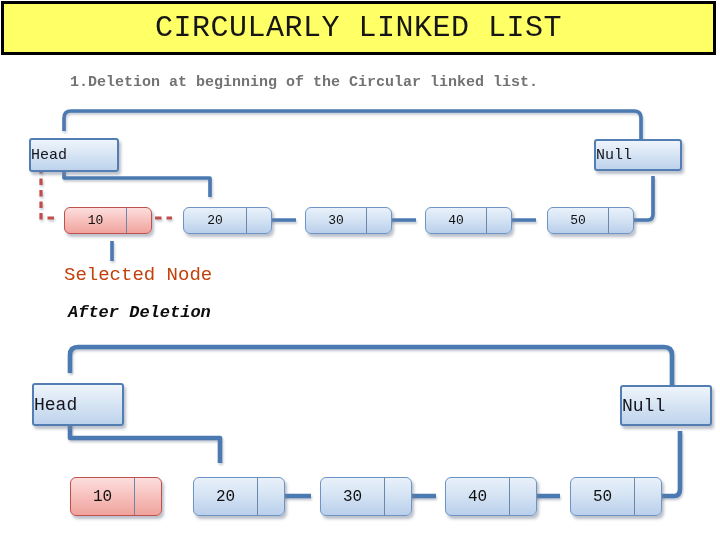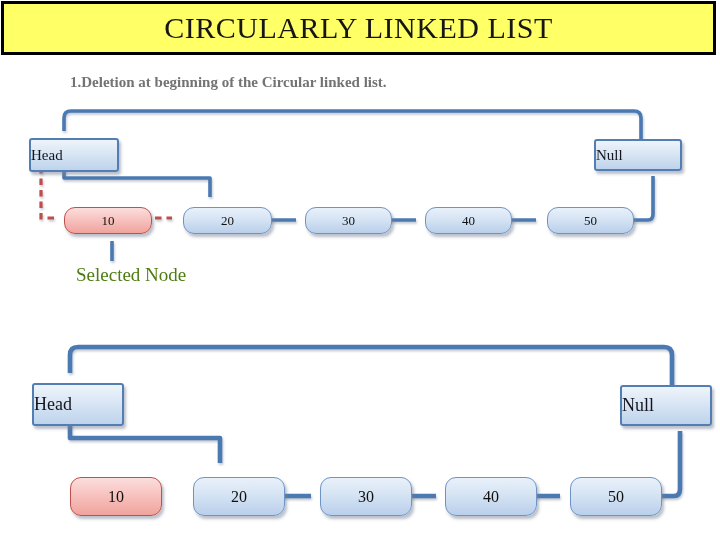--- a/index.html
+++ b/index.html
@@ -1,18 +1,18 @@
 <!DOCTYPE html>
 <html><head>
 <meta charset="utf-8">
 <style>
   html,body{margin:0;padding:0;background:#fff;}
   #stage{
     position:relative;width:716px;height:540px;overflow:hidden;
-    background:#ffffff;font-family:Liberation Serif, serif;
+    background:#ffffff;font-family:Liberation Mono, monospace;
   }
   
   .banner{
     position:absolute;left:1px;top:1px;width:709px;height:48px;
     background:#ffff66;border:3px solid #000;
     display:flex;align-items:center;justify-content:center;
   }
   .banner-title{font-size:30px;color:#161616;letter-spacing:.5px;}
   .subtitle{
     position:absolute;left:70px;top:74px;font-size:15px;font-weight:bold;color:#737373;
@@ -25,40 +25,40 @@
   .wire-b2{stroke:#4b79b2;stroke-width:4.6px;stroke-linejoin:round;stroke-linecap:butt;}
   .wire-r {stroke:#bf4d4a;stroke-width:3.2px;stroke-dasharray:6.5 5;stroke-linecap:butt;}
   
   .pbox{
     position:absolute;z-index:2;border-radius:3px;
     background:linear-gradient(to bottom,#eef4fb 0%,#d7e5f4 48%,#bed3ec 100%);
     border:2px solid #537eb4;box-shadow:2px 3px 3px rgba(120,130,150,.5);
     display:flex;align-items:center;color:#14141e;
   }
   .node{
-    position:absolute;z-index:2;border-radius:11px;display:flex;
-    box-shadow:2px 3px 3px rgba(120,130,150,.5);color:#101010;flex-direction:column;
+    position:absolute;z-index:2;border-radius:6px;display:flex;
+    box-shadow:2px 3px 3px rgba(120,130,150,.5);color:#101010;
   }
   .node .data{flex:1;display:flex;align-items:center;justify-content:center;}
   .node .ptr{border-left:1.5px solid #6c87a8;}
   .node.blue{
     background:linear-gradient(to bottom,#e9f1fa 0%,#d3e2f3 50%,#b9cfeb 100%);
     border:1.5px solid #6d94c4;
   }
   .node.red{
     background:linear-gradient(to bottom,#fbdedd 0%,#f7c0bc 50%,#f0a39d 100%);
     border:1.5px solid #c0504d;
   }
   .r1{height:25px;font-size:13px;}
   .r1 .ptr{width:24px;}
   .r2{height:37px;font-size:16px;}
   .r2 .ptr{width:26px;}
   .selected-label{
-    position:absolute;left:76px;top:264px;z-index:2;
-    font-size:19px;color:#4d7c0f;
+    position:absolute;left:64px;top:264px;z-index:2;
+    font-size:19px;color:#c2410c;
   }
   .after-heading{
     position:absolute;left:68px;top:303px;z-index:2;
     font-size:17px;font-weight:bold;font-style:italic;color:#0c0c0c;
   }
 </style>
 </head>
 <body>
 
 <div id="stage">
@@ -123,20 +123,21 @@
     <div class="data">40</div>
     <div class="ptr"></div>
   </div>
   <div class="node blue r1" style="left:547px;top:207px;width:85px;">
     <div class="data">50</div>
     <div class="ptr"></div>
   </div>
 
   <div class="selected-label">Selected Node</div>
 
+  <div class="after-heading">After Deletion</div>
 
   <div class="pbox" style="left:32px;top:383px;width:88px;height:39px;font-size:18px;">
     <span>Head</span>
   </div>
   <div class="pbox" style="left:620px;top:385px;width:88px;height:37px;font-size:18px;">
     <span>Null</span>
   </div>
 
   <div class="node red r2" style="left:70px;top:477px;width:90px;">
     <div class="data">10</div>

